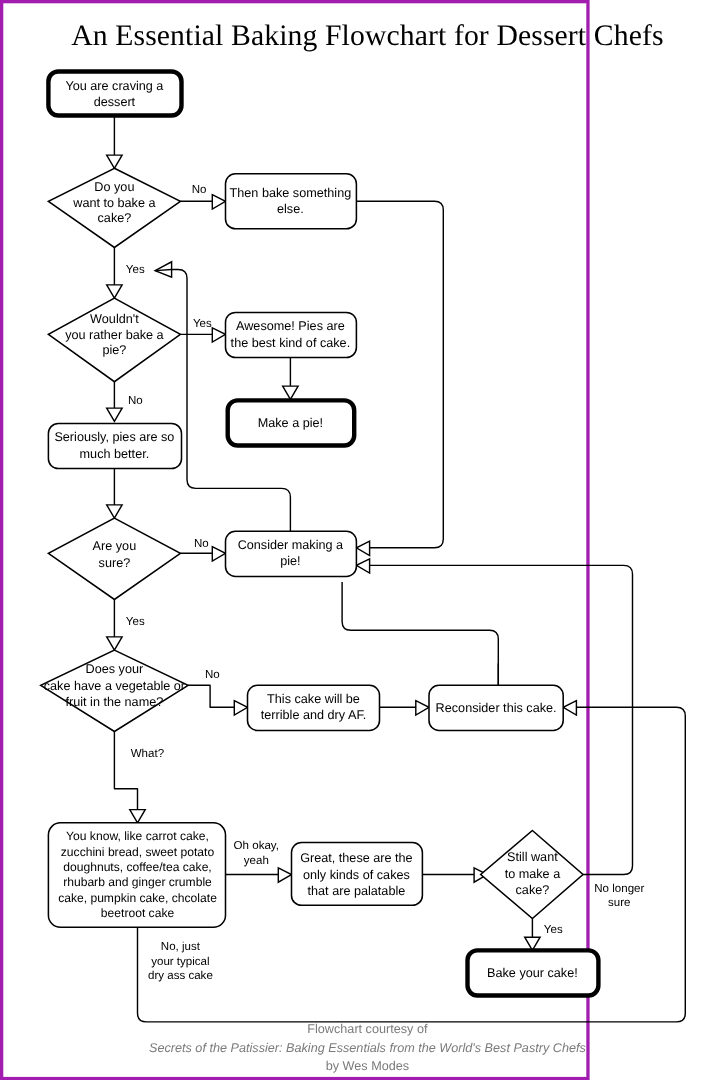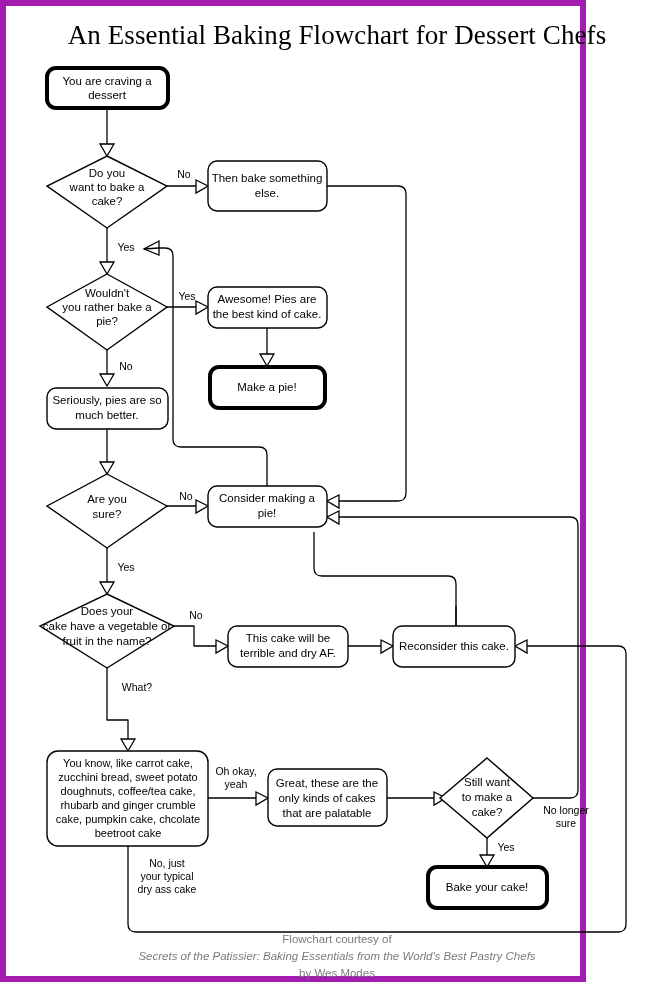--- a/index.html
+++ b/index.html
@@ -3,23 +3,23 @@
 <meta charset="utf-8">
 <style>
   html,body{margin:0;padding:0;background:#ffffff;}
   body{
     width:662px;height:982px;
     font-family:"Liberation Sans", sans-serif;
     overflow:hidden;
   }
   #page{
     position:relative;
-    width:586px;height:982px;
+    width:536px;height:982px;
     box-sizing:border-box;
-    border:6px solid #a21caf;
+    border:3px solid #a21caf;
     background:#fff;
   }
   svg#chart{position:absolute;left:0;top:0;width:662px;height:982px;display:block;}
   .node-box{fill:#ffffff;stroke:#000000;stroke-width:1.4;}
   .node-box.thick{stroke-width:4;}
   .node-diamond{fill:#ffffff;stroke:#000000;stroke-width:1.4;}
   .edge{fill:none;stroke:#000000;stroke-width:1.3;stroke-linejoin:round;}
   .arrowhead{fill:#ffffff;stroke:#000000;stroke-width:1.3;stroke-linejoin:miter;}
   .nlabel{font-family:"Liberation Sans", sans-serif;font-size:11.5px;fill:#000;text-anchor:middle;dominant-baseline:middle;}
   .nlabel.small{font-size:11px;}

